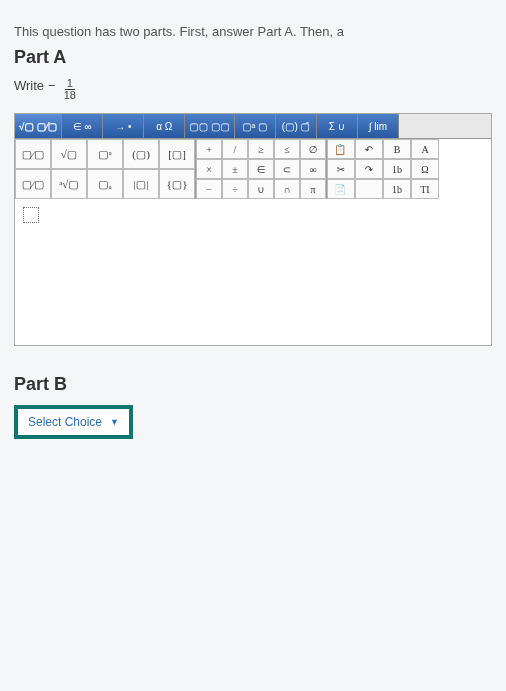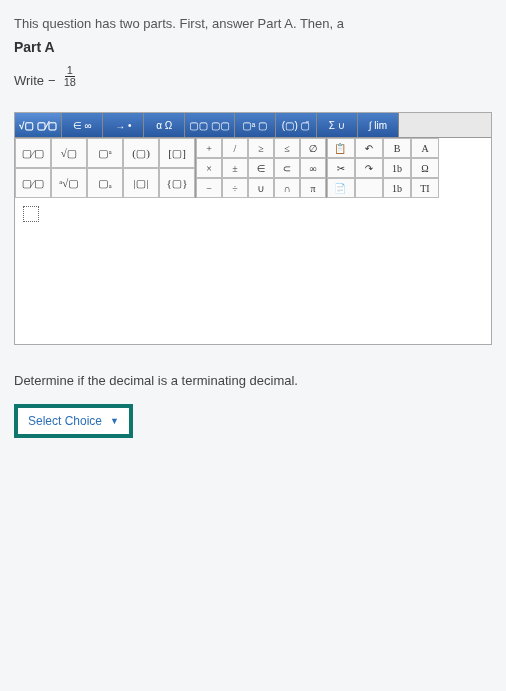--- a/index.html
+++ b/index.html
@@ -1,19 +1,19 @@
 <!DOCTYPE html>
 <html><head>
 <meta charset="utf-8">
 <style>
 body { margin:0; font-family:Arial,sans-serif; background:#f5f6f8; color:#333; width:506px; height:691px; overflow:hidden; }
-.page { padding:16px 14px; }
+.page { padding:24px 14px; }
 .intro { font-size:13px; color:#555; margin-bottom:8px; }
-.part-label { font-weight:bold; font-size:14px; margin:4px 0 10px; }
-.prompt { font-size:13px; color:#444; margin-bottom:24px; display:flex; align-items:flex-end; gap:4px; flex-wrap:wrap; }
+.part-label { font-weight:bold; font-size:18px; margin:4px 0 10px; }
+.prompt { font-size:13px; color:#444; margin-bottom:12px; display:flex; align-items:flex-start; gap:4px; flex-wrap:wrap; }
 .frac { display:inline-flex; flex-direction:column; align-items:center; font-size:11px; line-height:1; margin:0 2px; }
 .frac .num { border-bottom:1px solid #333; padding:0 2px; }
 .frac .den { padding:0 2px; }
 .editor { border:1px solid #aaa; background:#fff; margin-bottom:28px; }
 .tab-row { display:flex; background:#e8e8e8; border-bottom:1px solid #999; }
 .tab { flex:0 0 auto; min-width:32px; height:24px; font-size:10px; display:flex; align-items:center; justify-content:center; border-right:1px solid #888; cursor:pointer; padding:0 4px; white-space:nowrap; }
 .tab.active { background:linear-gradient(#5a8fd8,#2b5fa8); color:#fff; font-weight:bold; }
 .tab.blue { background:linear-gradient(#4a7fc8,#2858a0); color:#fff; }
 .tool-area { display:flex; }
 .tool-left { display:grid; grid-template-columns:repeat(5,36px); grid-auto-rows:30px; border-right:1px solid #999; }
@@ -97,18 +97,18 @@
         <div class="btn sm"></div>
         <div class="btn sm">1b</div>
         <div class="btn sm">TI</div>
       </div>
     </div>
     <div class="input-area">
       <div class="placeholder-box"></div>
     </div>
   </div>
 
-  <div class="partb-prompt">Determine if the decimal is a terminating decimal.</div>
+  <div class="part-label">Part B</div>
   <div class="select-box">
     <span>Select Choice</span>
     <span class="chev">▼</span>
   </div>
 </div>
 
 </body></html>

